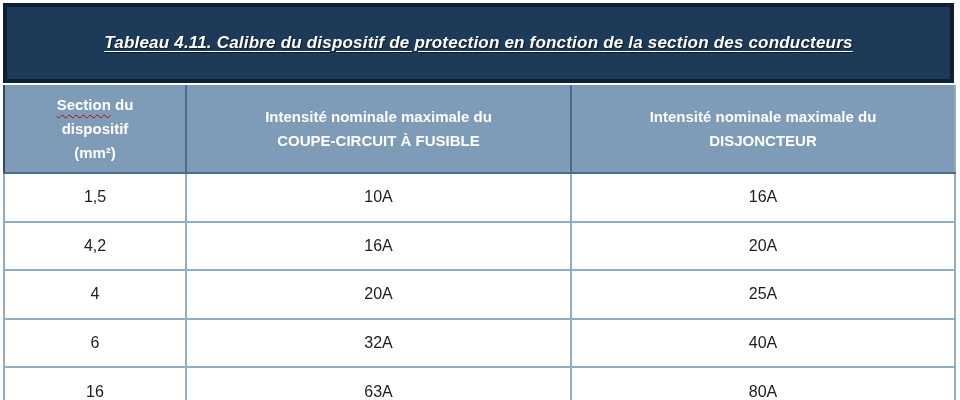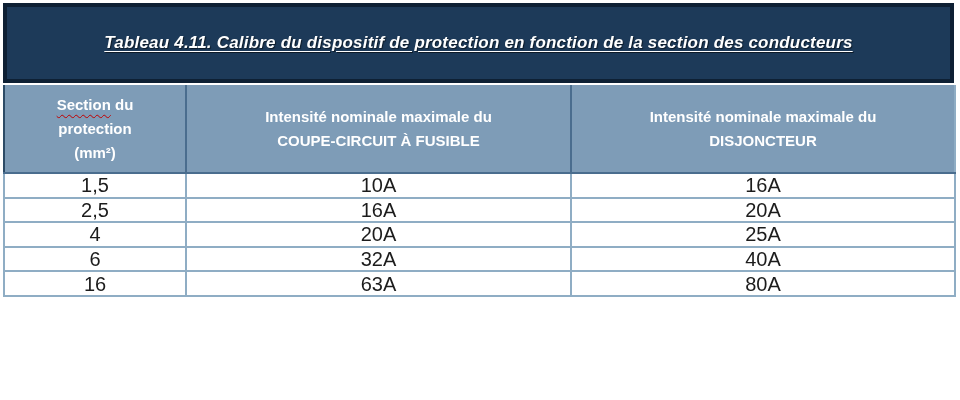--- a/index.html
+++ b/index.html
@@ -57,26 +57,26 @@
     height: 87px;
     border: 2px solid #4a6d8e;
     border-top: none;
     padding: 0 6px;
   }
   table.protection th:first-child { border-left-color: #2c4b66; }
   table.protection th:last-child  { border-right-color: #8fadc4; }
   table.protection td {
     background: #ffffff;
     color: #1c1c1c;
-    font-size: 20px;
+    font-size: 16px;
     text-align: center;
     vertical-align: middle;
     height: 22.6px;
     line-height: 22px;
-    padding: 0;
+    padding: 12px;
     border: 2px solid #8fadc4;
   }
   .pre { white-space: pre-line; }
   .squiggle {
     text-decoration: underline wavy #c00000;
     text-decoration-thickness: 1px;
     text-underline-offset: 4px;
     text-decoration-skip-ink: none;
     margin-top: 40px;
   }
@@ -93,37 +93,37 @@
   <table class="protection">
     <colgroup>
       <col style="width:182px">
       <col style="width:385px">
       <col style="width:384px">
     </colgroup>
     <thead>
       <tr>
         <th>
           <div><span class="squiggle">Section</span> <span>du</span></div>
-          <div>protection</div>
+          <div>dispositif</div>
           <div>(mm²)</div>
         </th>
         <th class="pre">Intensité nominale maximale du
 COUPE-CIRCUIT À FUSIBLE</th>
         <th class="pre">Intensité nominale maximale du
 DISJONCTEUR</th>
       </tr>
     </thead>
     <tbody>
       <tr>
         <td>1,5</td>
         <td>10A</td>
         <td>16A</td>
       </tr>
       <tr>
-        <td>2,5</td>
+        <td>4,2</td>
         <td>16A</td>
         <td>20A</td>
       </tr>
       <tr>
         <td>4</td>
         <td>20A</td>
         <td>25A</td>
       </tr>
       <tr>
         <td>6</td>

